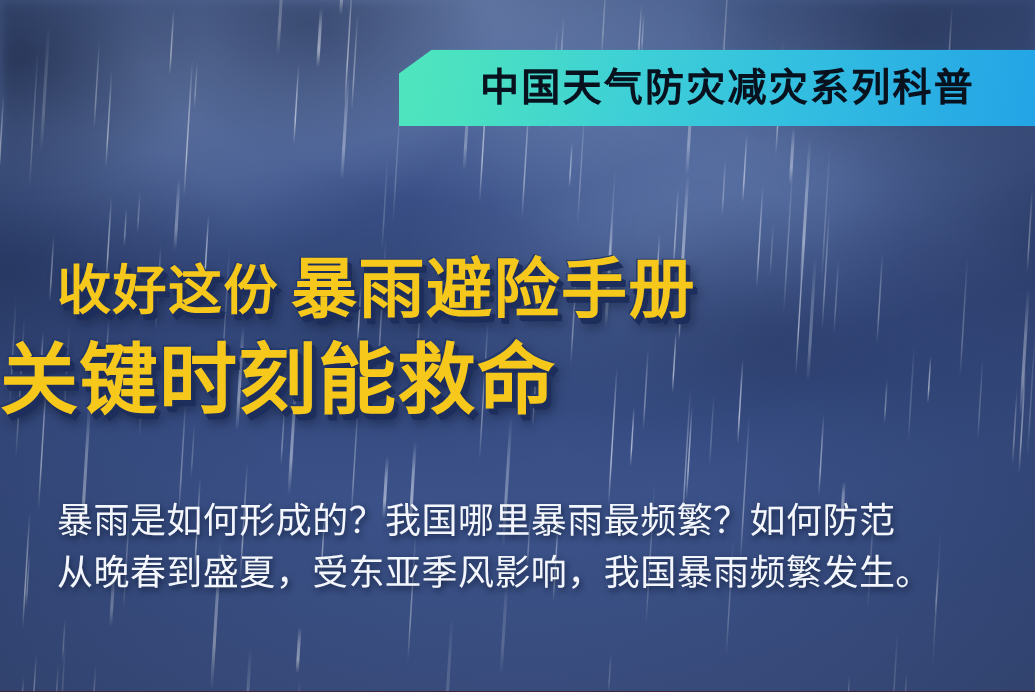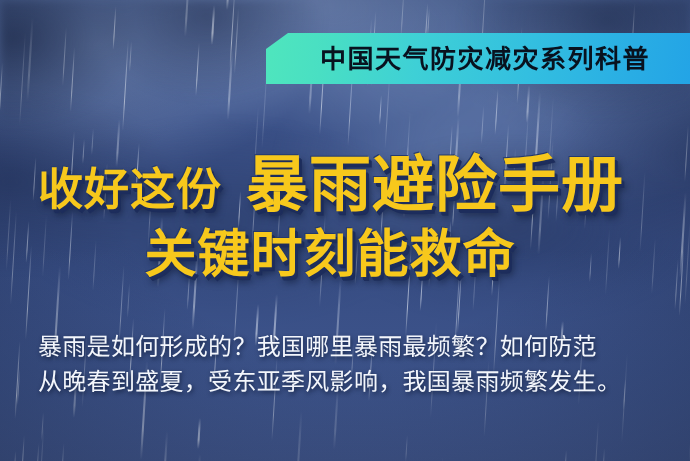--- a/index.html
+++ b/index.html
@@ -169,33 +169,32 @@
     color: #f7c81c;
     white-space: nowrap;
     line-height: 1;
     text-shadow:
        2px 3px 0 #1d2d5c,
        3px 4px 0 #1d2d5c,
       -1px -1px 0 #243a6e,
        4px 6px 7px rgba(8,16,38,0.55);
   }
   .head-small {
-    font-size: 45px;
+    font-size: 36px;
     letter-spacing: 1px;
     padding-bottom: 3px;
-    font-family: Liberation Serif, serif;
   }
   .head-big {
-    font-size: 62px;
+    font-size: 44px;
     letter-spacing: 1px;
-    margin-left: 24px;
+    margin-left: 8px;
   }
   .head-line-2 {
     display: flex;
-    justify-content: center;
+    justify-content: flex-start;
     padding-right: 16px;
     margin-top: 12px;
   }
   .head-line-2-text {
     font-size: 52px;
     letter-spacing: 1px;
   }
 
   
   .body-copy {

